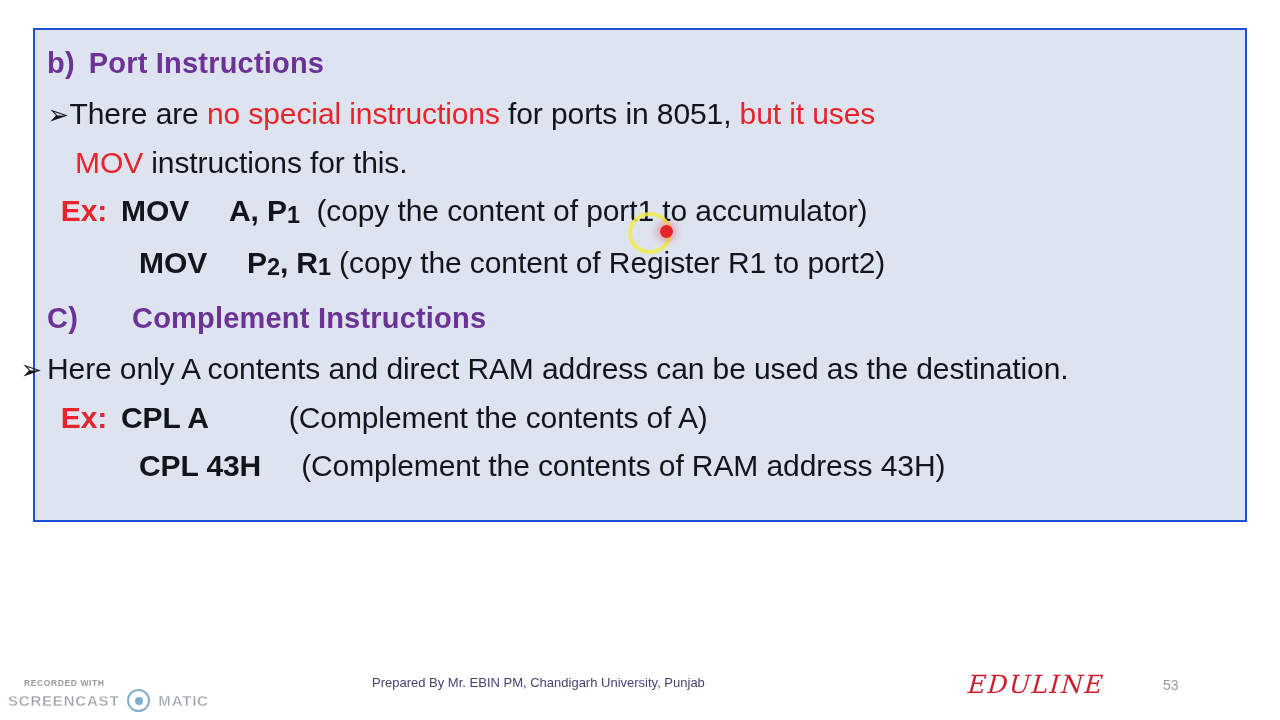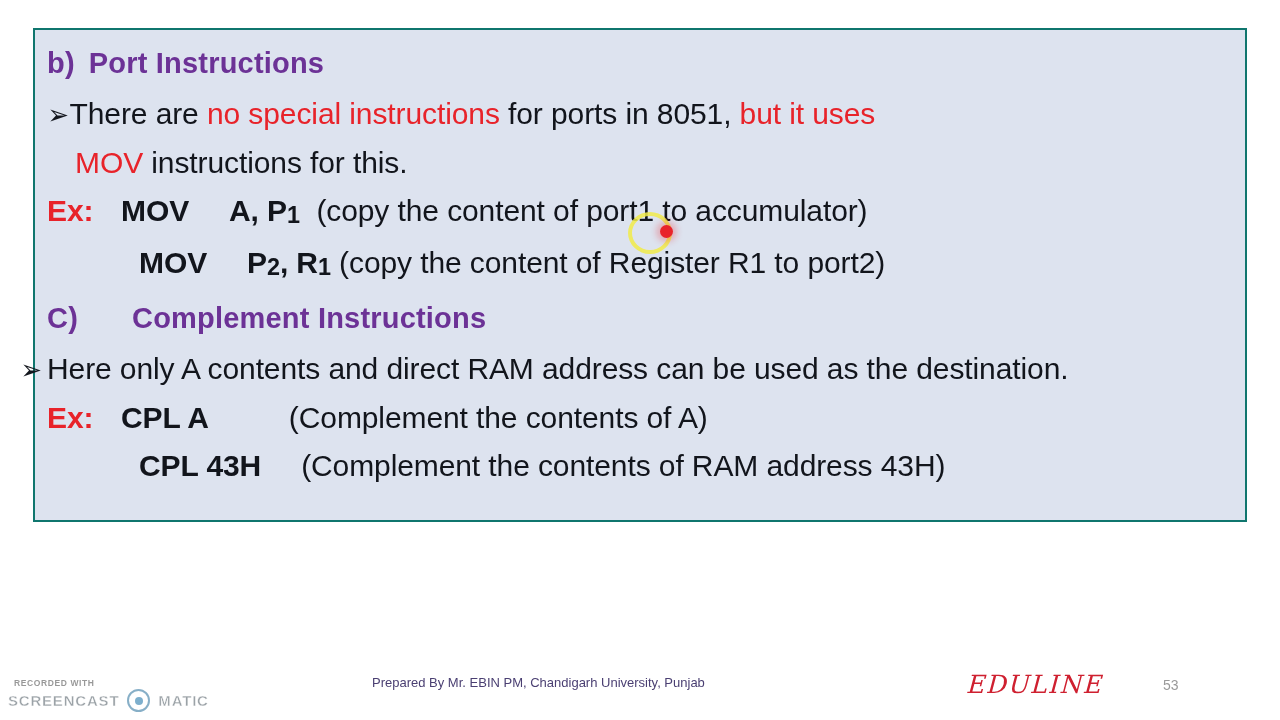--- a/index.html
+++ b/index.html
@@ -26,21 +26,21 @@
 
   
   #content-panel {
     position: absolute;
     left: 33px;
     top: 28px;
     width: 1214px;
     height: 494px;
     box-sizing: border-box;
     background: #dde3ef;
-    border: 2px solid #0f766e;
+    border: 2px solid #1d4ed8;
   }
 
   .lines {
     position: absolute;
     left: 12px;
     top: 6px;
     right: 10px;
   }
 
   
@@ -79,21 +79,21 @@
   .redlabel { color: #e8232a; font-weight: bold; }
   .bold     { font-weight: bold; }
 
   
   .sub {
     font-size: 0.78em;
     vertical-align: -0.08em;
     font-weight: bold;
   }
 
-  .indent-ex   { display: inline-block; width: 74px; }
+  .indent-ex   { display: inline-block; width: 74px; text-align: center; }
   .indent-cont { display: inline-block; width: 92px; }
   .indent-hang { display: inline-block; width: 28px; }
   .gap-wide    { display: inline-block; width: 40px; }
 
   
   #cursor-highlight {
     position: absolute;
     left: 628px;
     top: 212px;
     width: 44px;
@@ -151,21 +151,21 @@
     top: 678px;
     width: 150px;
     opacity: .62;
   }
   #wm-recorded {
     display: block;
     font-size: 8.5px;
     font-weight: bold;
     letter-spacing: .6px;
     color: #5a5a5a;
-    margin-left: 6px;
+    margin-left: 16px;
   }
   #wm-row {
     display: flex;
     align-items: center;
     gap: 8px;
     margin-top: 1px;
   }
   #wm-screencast, #wm-matic {
     font-size: 15px;
     font-weight: bold;

